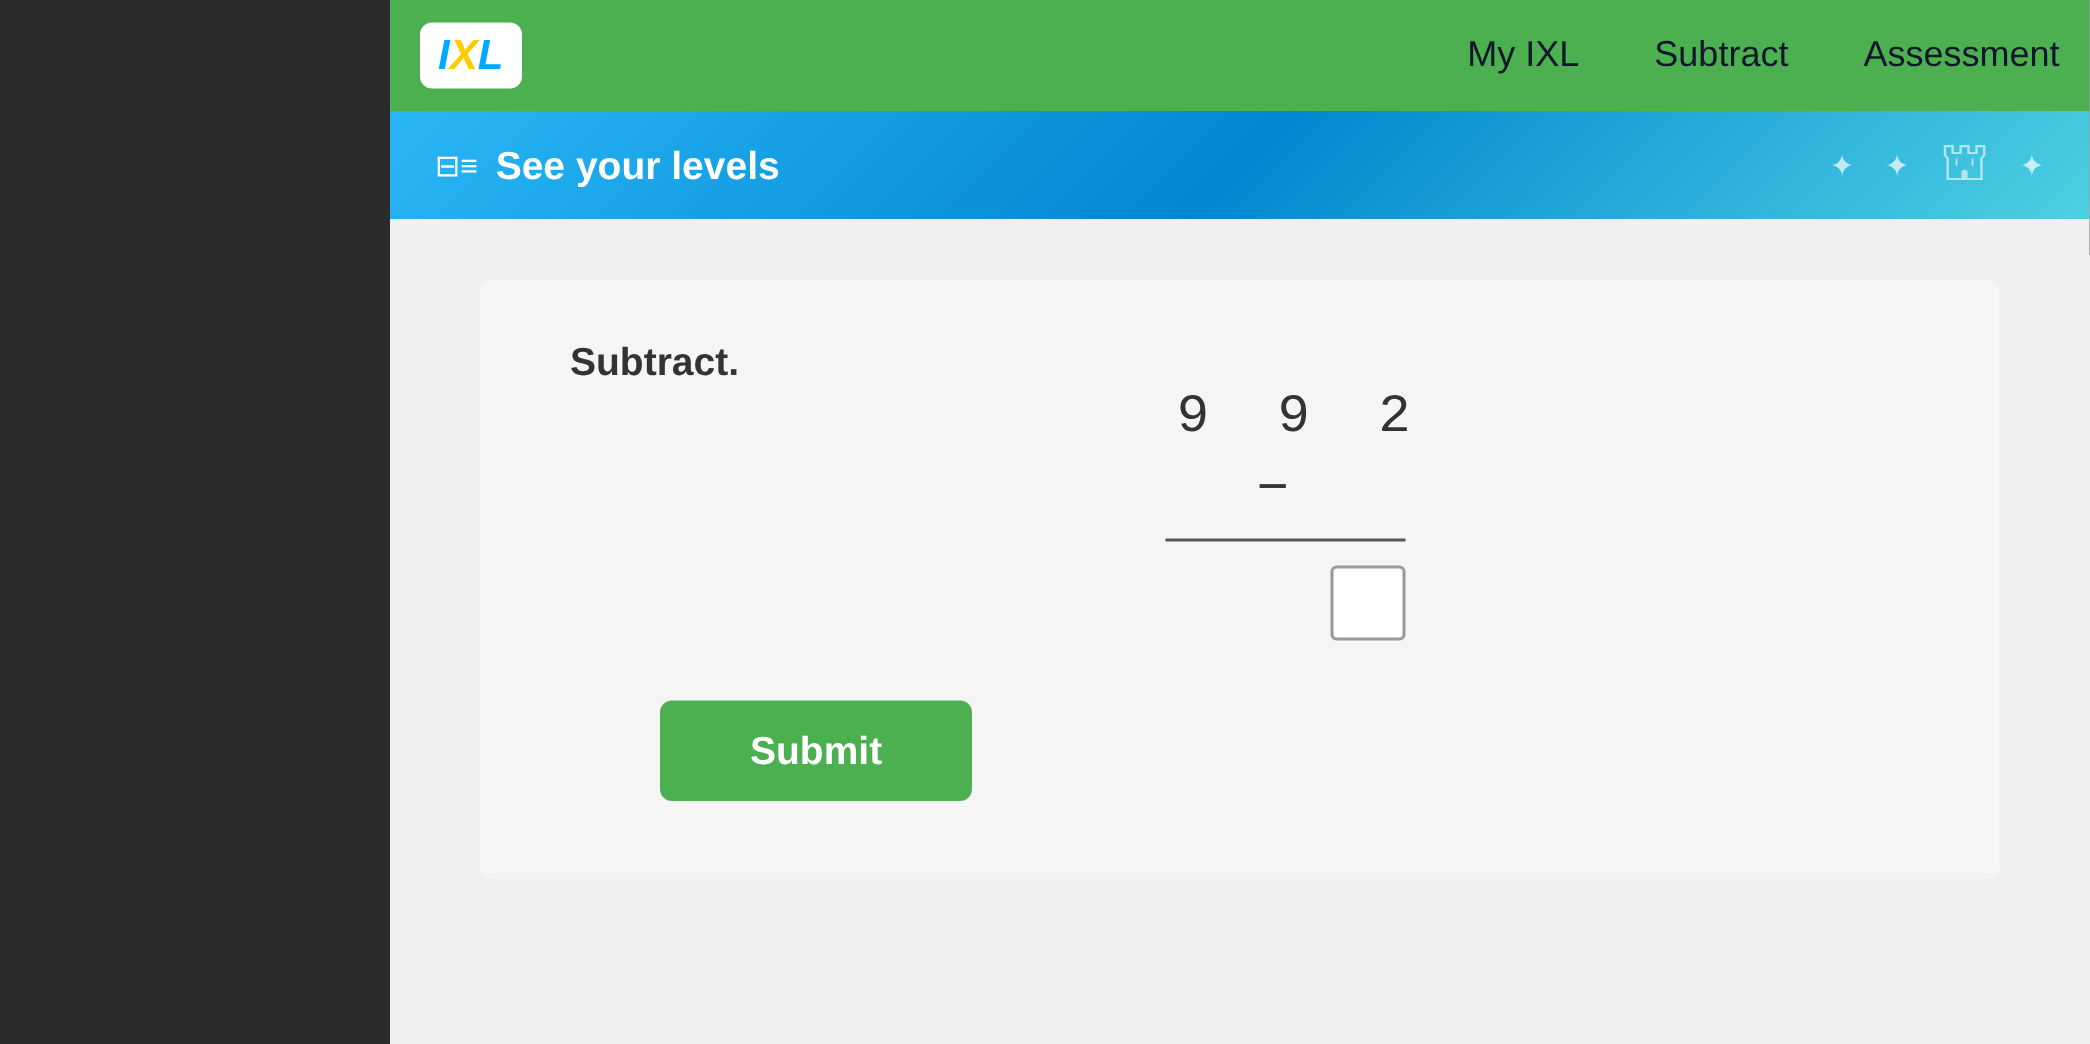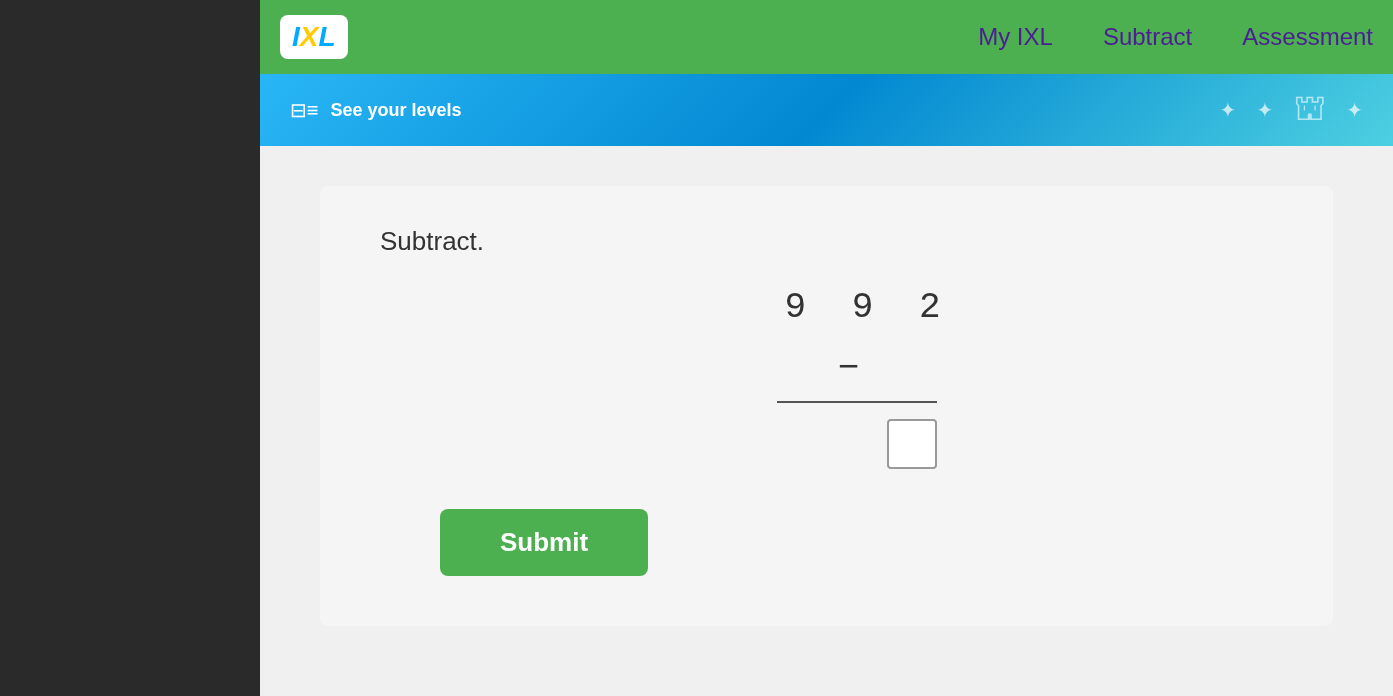--- a/index.html
+++ b/index.html
@@ -68,21 +68,21 @@
       font-style: italic;
     }
 
     .nav-links {
       display: flex;
       gap: 50px;
       align-items: center;
     }
 
     .nav-link {
-      color: #4c1d95;
+      color: #0f172a;
       text-decoration: none;
       font-size: 24px;
       font-weight: 500;
       cursor: pointer;
     }
 
     
     .blue-banner {
       background: linear-gradient(135deg, #29b6f6 0%, #0288d1 50%, #4dd0e1 100%);
       height: 72px;
@@ -99,21 +99,21 @@
       gap: 12px;
     }
 
     .filter-icon {
       color: white;
       font-size: 20px;
     }
 
     .banner-text {
       color: white;
-      font-size: 18px;
+      font-size: 26px;
       font-weight: 600;
     }
 
     .banner-right {
       margin-left: auto;
       display: flex;
       align-items: center;
       gap: 20px;
     }
 
@@ -141,22 +141,21 @@
       background: #f5f5f5;
       border-radius: 8px;
       padding: 40px 60px 50px 60px;
       width: 100%;
       min-height: 400px;
     }
 
     .problem-title {
       font-size: 26px;
       color: #333;
-      margin-bottom: 30px;
-      font-weight: normal;
+      font-weight: bold;
     }
 
     .math-problem {
       display: flex;
       flex-direction: column;
       align-items: center;
       margin-left: 60px;
       margin-bottom: 40px;
     }
 
@@ -164,21 +163,21 @@
       display: flex;
       align-items: center;
       font-size: 36px;
       color: #333;
       letter-spacing: 12px;
       font-family: 'Courier New', monospace;
       font-weight: normal;
     }
 
     .math-top {
-      margin-bottom: 20px;
+      margin-bottom: 8px;
       padding-left: 24px;
     }
 
     .math-bottom {
       margin-bottom: 4px;
     }
 
     .math-line {
       width: 160px;
       height: 2px;

